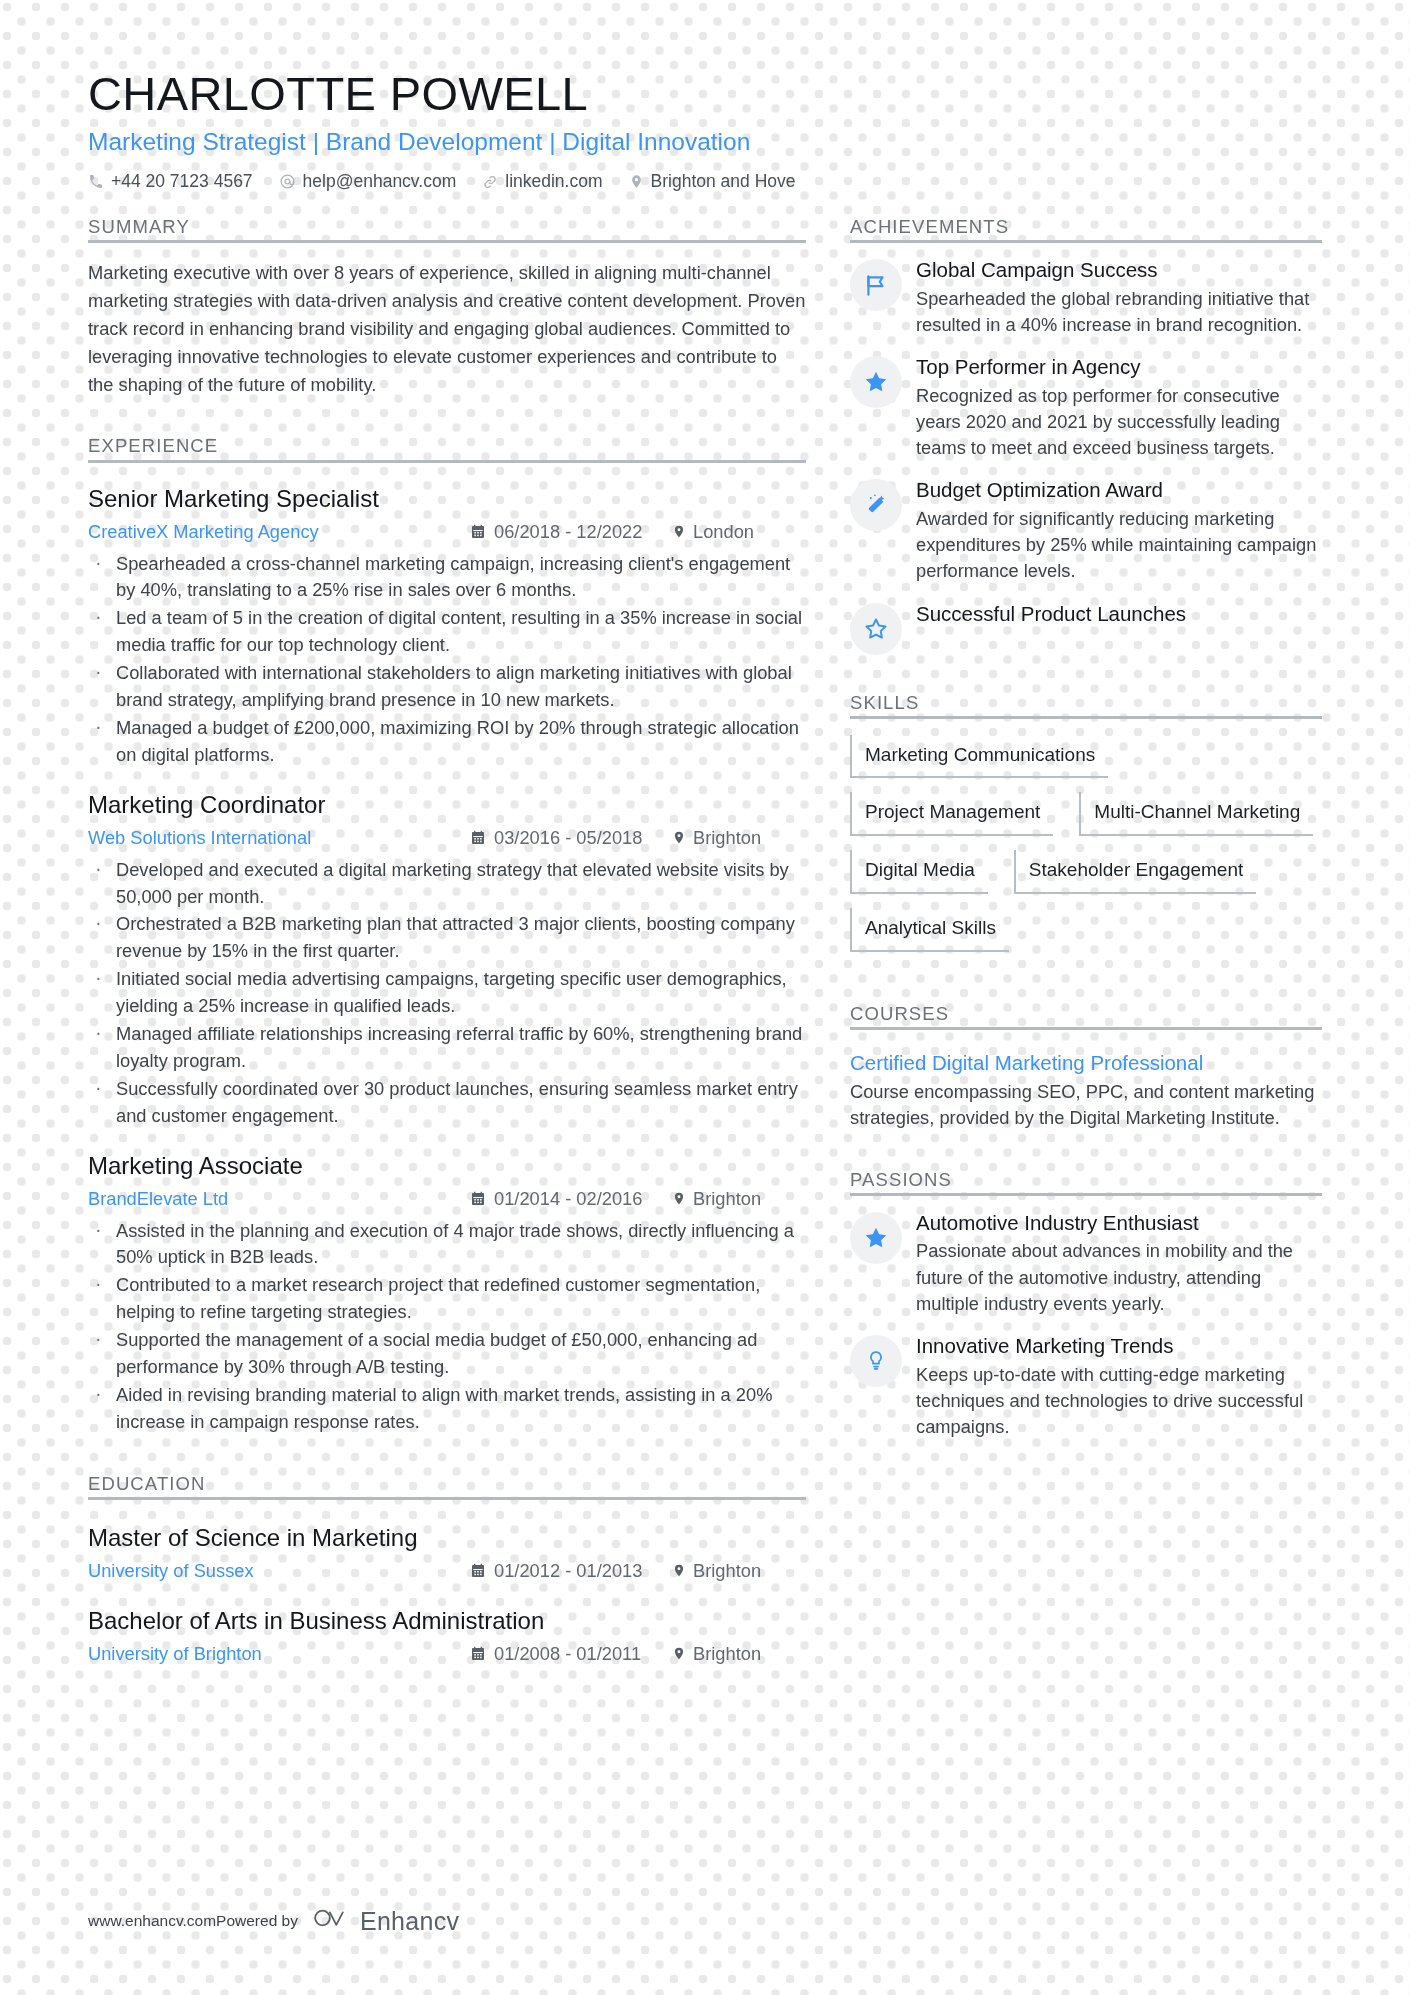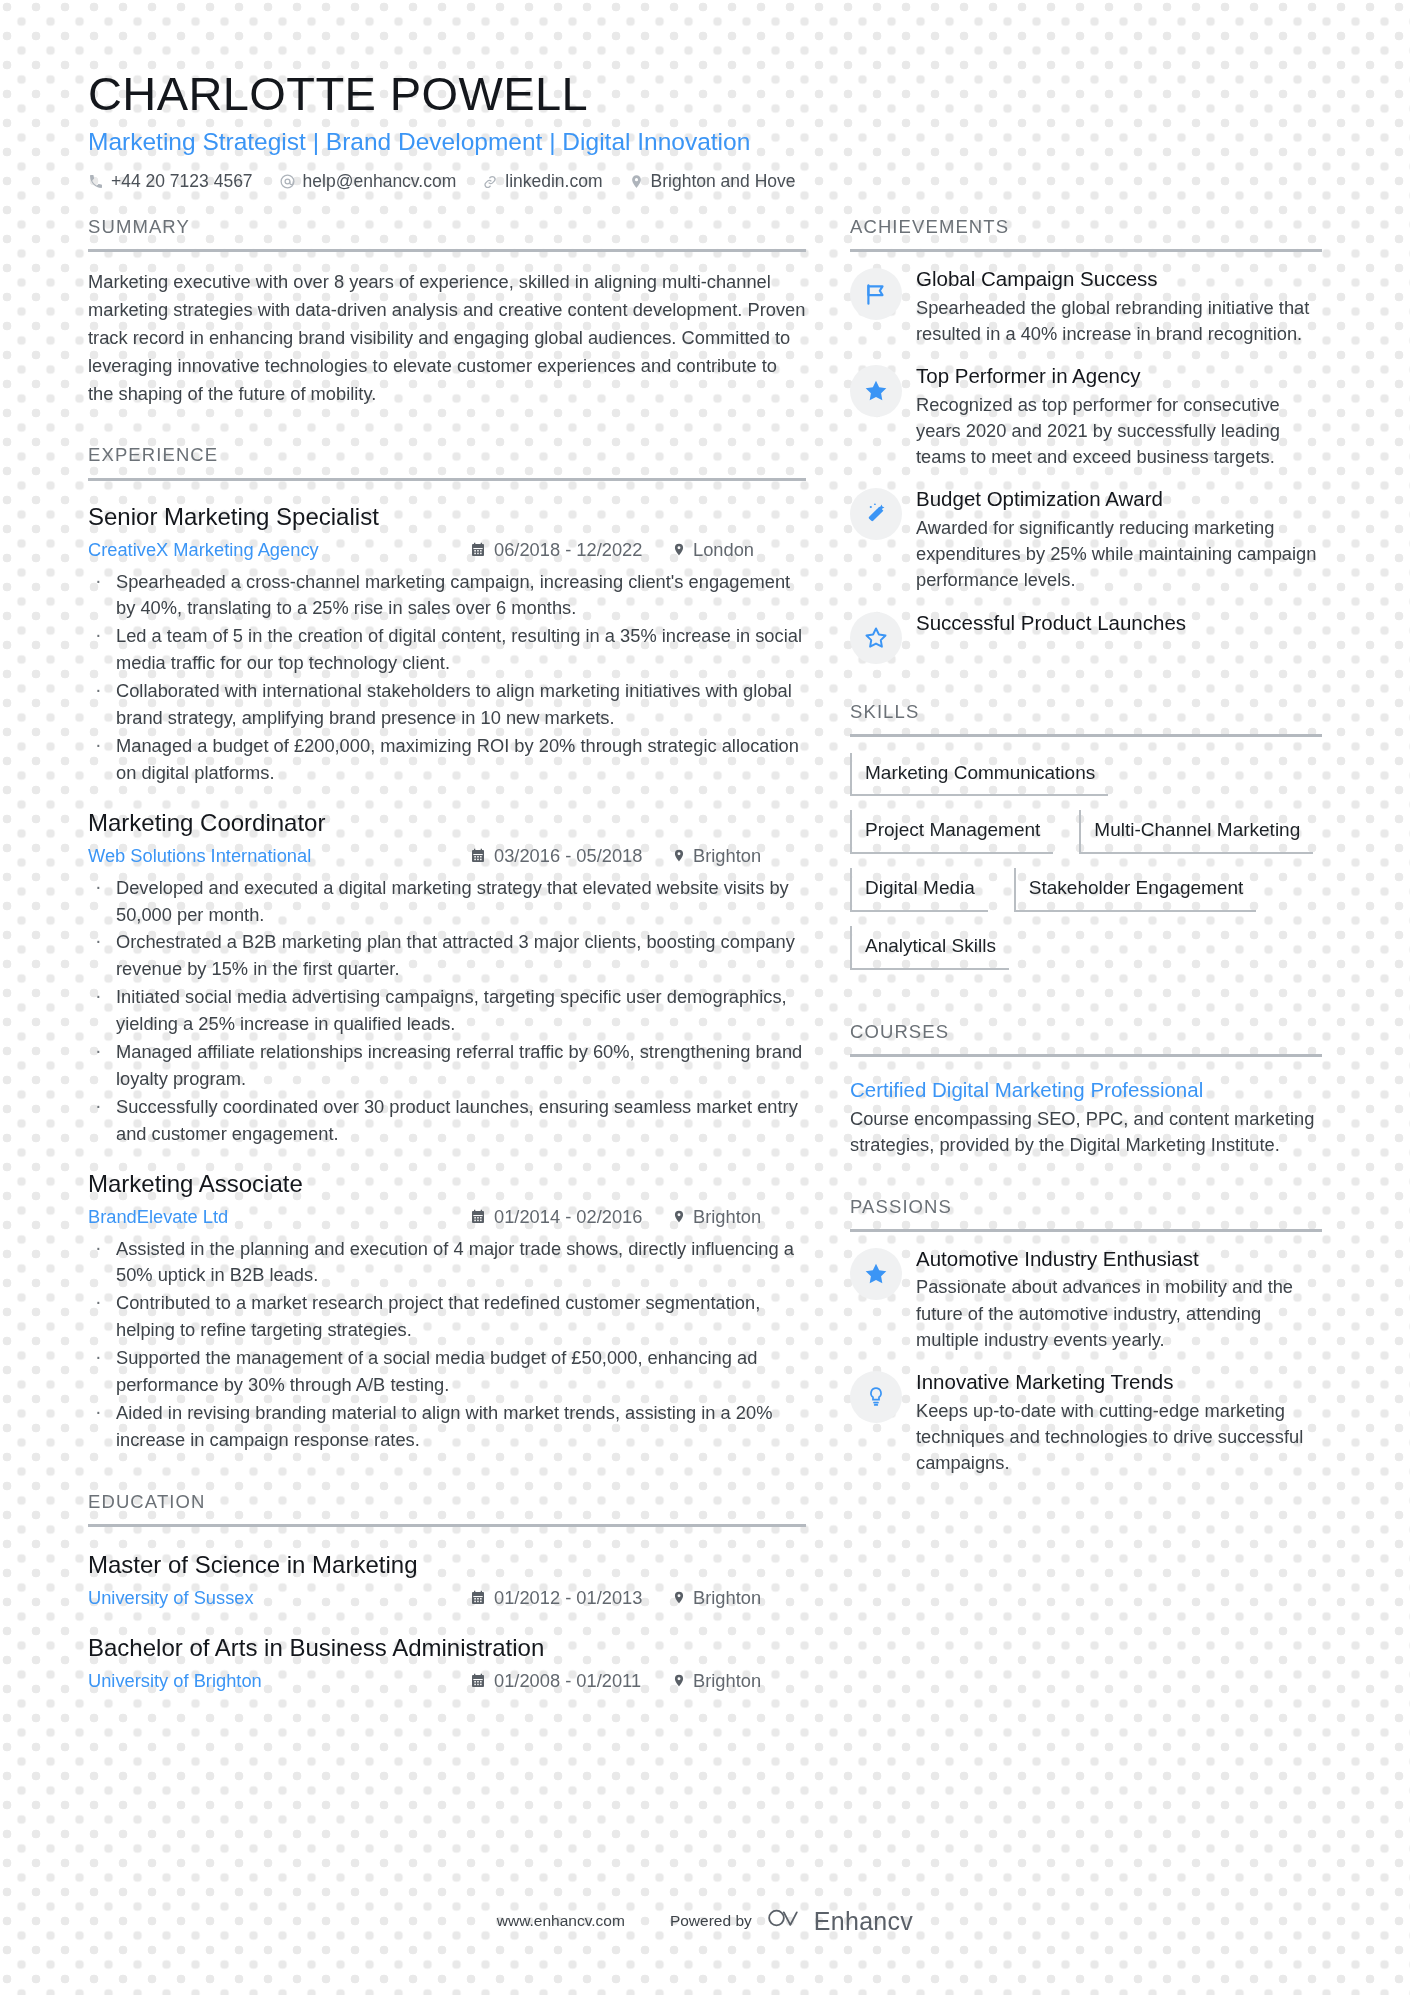--- a/index.html
+++ b/index.html
@@ -66,21 +66,21 @@
   .col-right { width: 472px; flex: none; }
 
   
   .sec { margin-top: 37px; }
   .sec:first-child { margin-top: 0; }
   .sec-title {
     font-size: 18.5px;
     letter-spacing: 1.1px;
     color: #6b7177;
     font-weight: 400;
-    padding-bottom: 11px;
+    padding-bottom: 2px;
     border-bottom: 3.5px solid #b4b9bf;
     line-height: 1.2;
   }
 
   
   .summary-text {
     margin-top: 16px;
     font-size: 18.3px;
     line-height: 1.52;
     color: #3d4349;
@@ -208,22 +208,21 @@
   }
 
   
   .footer {
     position: absolute;
     left: 88px;
     right: 88px;
     bottom: 58px;
     display: flex;
     align-items: center;
-    justify-content: center;
-    gap: 45px;
+    justify-content: flex-start;
   }
   .footer-url { font-size: 15.5px; color: #3d4349; }
   .footer-right {
     display: flex; align-items: center; gap: 15px;
   }
   .footer-powered { font-size: 15.5px; color: #3d4349; }
   .footer-brand {
     display: flex; align-items: center; gap: 9px;
     font-size: 25px; color: #5a6068; letter-spacing: 0.3px;
   }

